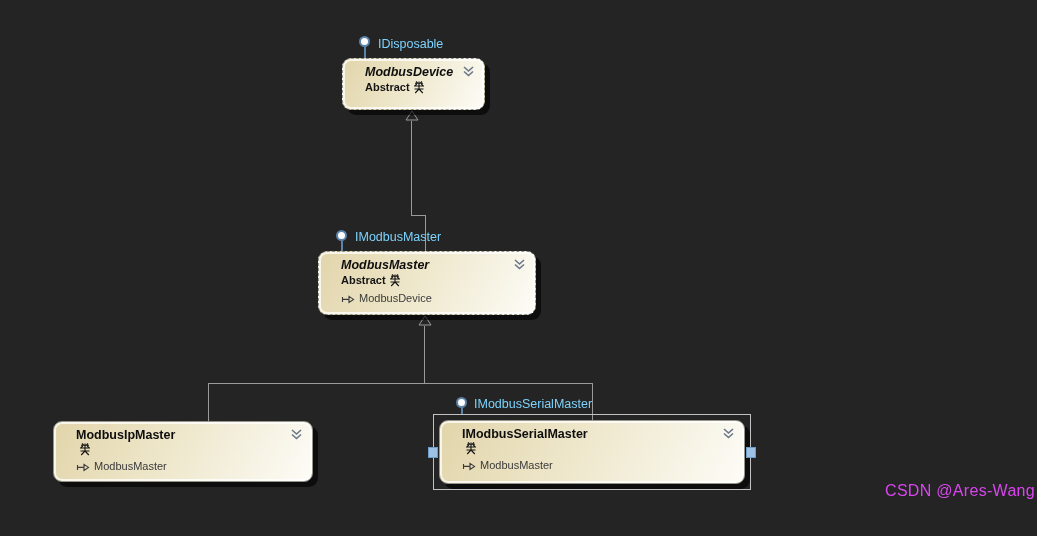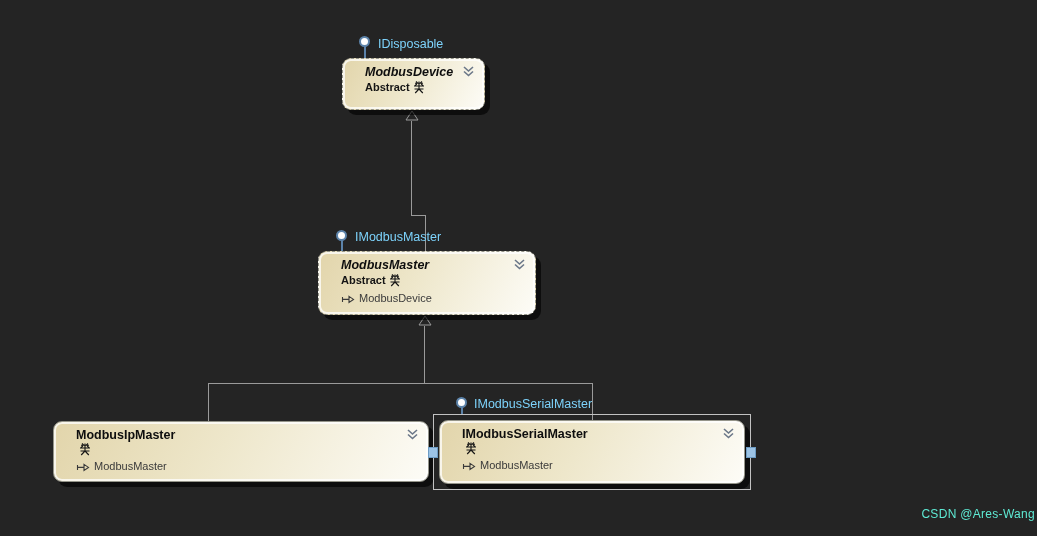--- a/index.html
+++ b/index.html
@@ -53,22 +53,22 @@
   
   .selection {
     position:absolute; border:1px solid #c2c2c2; background:transparent;
   }
   .handle {
     position:absolute; width:10px; height:11px;
     background:#9cc3e5; border:1px solid #6d9cc4;
   }
 
   .watermark {
-    position:absolute; right:2px; top:507px;
-    color:#5eead4; font-size:12px; letter-spacing:0.3px;
+    position:absolute; right:2px; top:482px;
+    color:#d946ef; font-size:16px; letter-spacing:0.3px;
   }
 </style>
 </head>
 <body>
 
 <div class="stage">
 
   <svg class="tri" style="left:405px; top:110px;" width="14" height="11">
     <polygon points="7,1 13,10 1,10" fill="#242424" stroke="#9a9a9a" stroke-width="1"></polygon>
   </svg>
@@ -121,21 +121,21 @@
       </svg>
     </div>
     <div class="box-base">
       <svg width="14" height="10" viewBox="0 0 14 10">
         <path d="M1.5 3 V8 M1.5 5.4 H8 M8 2.4 L12.5 5.4 L8 8.4 Z" fill="none" stroke="#3a3a3a" stroke-width="1.1"></path>
       </svg>
       <span>ModbusDevice</span>
     </div>
   </div>
 
-  <div class="class-box" style="left:53px; top:421px; width:376px; height:61px;">
+  <div class="class-box" style="left:53px; top:421px; width:260px; height:61px;">
     <div class="box-title">ModbusIpMaster</div>
     <svg class="chevron" viewBox="0 0 13 11">
       <path d="M2 1 L6.5 5 L11 1 M2 5.5 L6.5 9.5 L11 5.5" fill="none" stroke="#6b7788" stroke-width="1.6"></path>
     </svg>
     <div class="box-kind">
       <span></span>
       <svg width="12" height="13" viewBox="0 0 12 13">
         <path d="M2 2.2 H10 M6 0.5 V5 M3 0.5 L4.6 1.9 M9 0.5 L7.4 1.9 M1 5 H11 M3.8 3 L2 4.6 M8.2 3 L10 4.6 M1.5 8 H10.5 M6 5 V8 M6 8 L2.2 12 M6 8 L9.8 12" fill="none" stroke="#141414" stroke-width="1.1"></path>
       </svg>
     </div>

